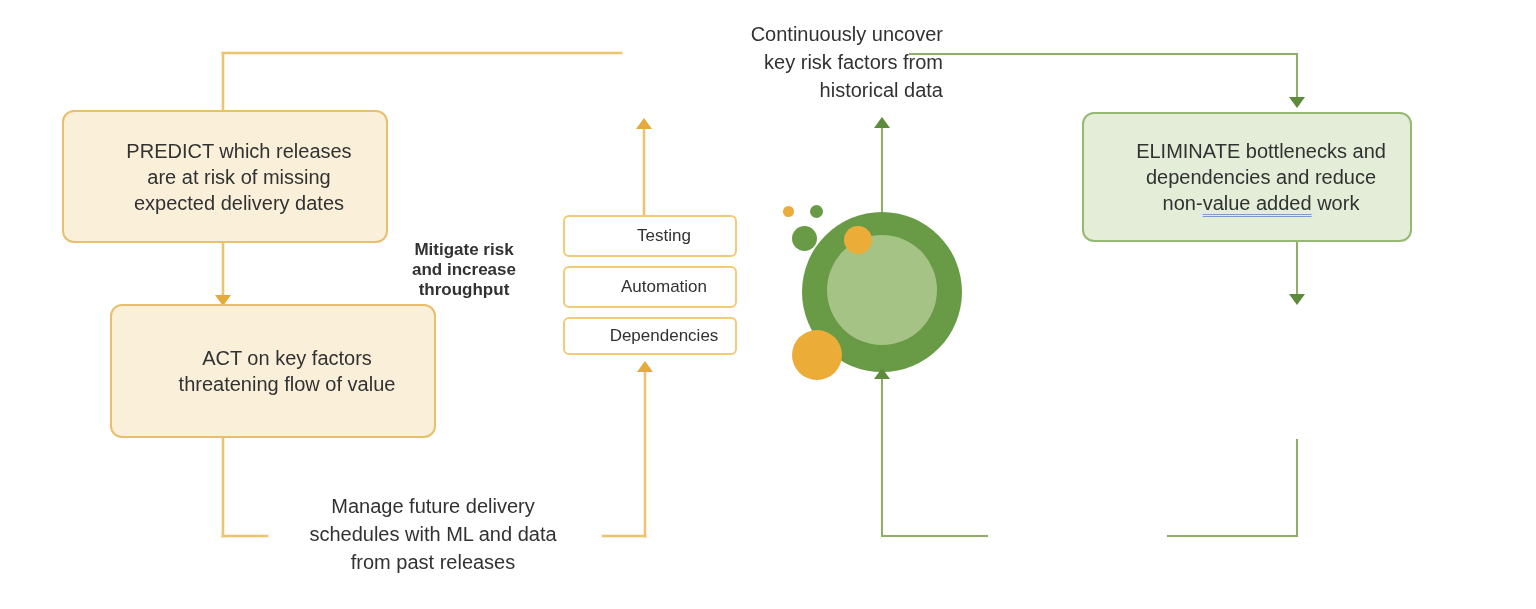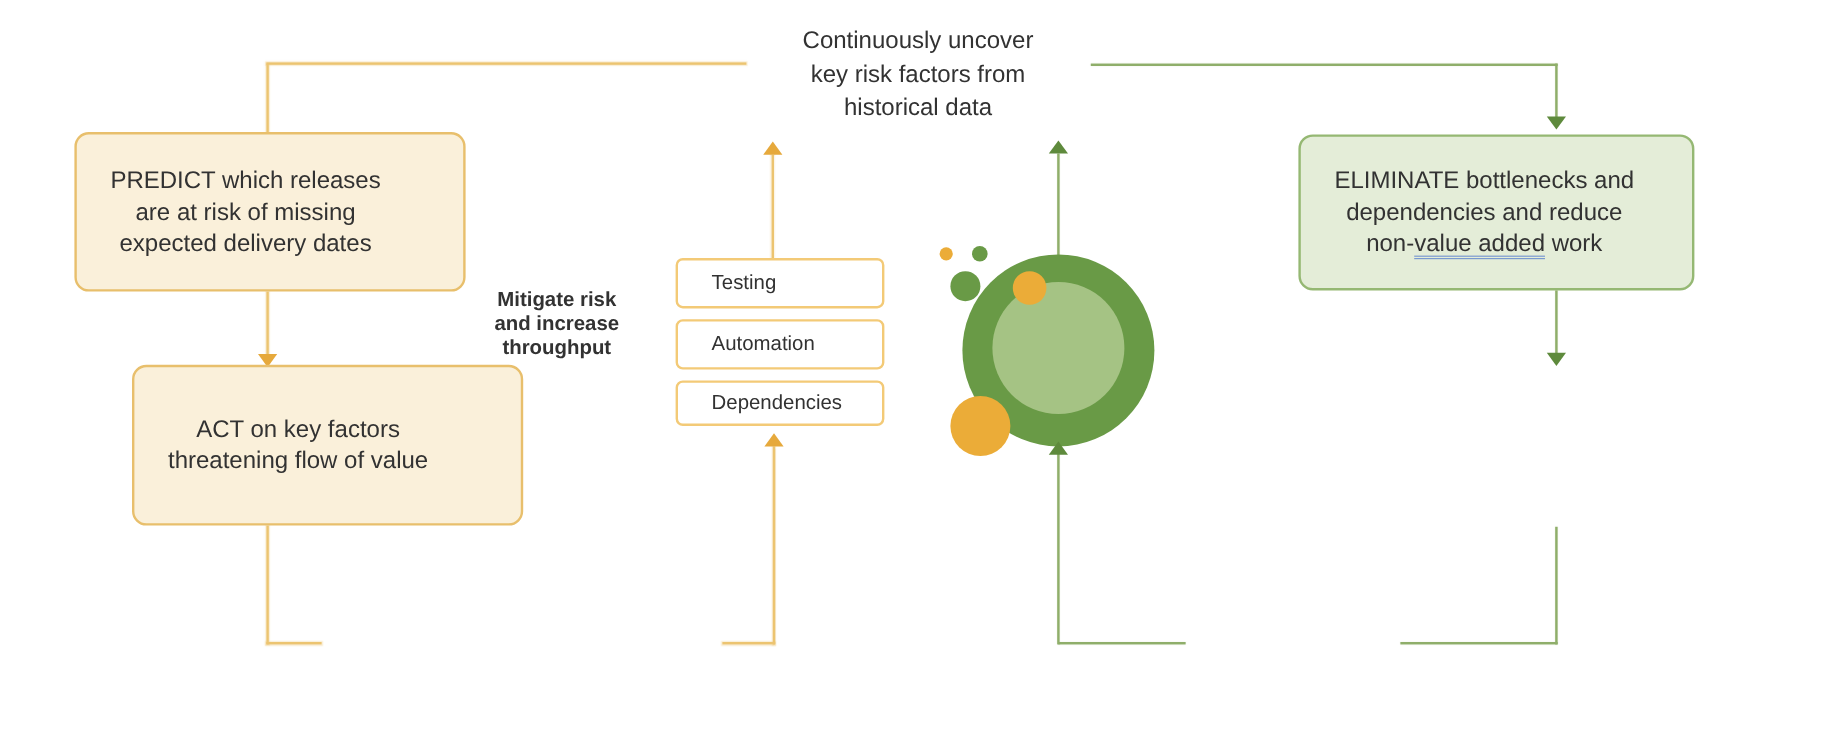--- a/index.html
+++ b/index.html
@@ -39,20 +39,21 @@
   .arrow.up.y { border-bottom-color: var(--yellow-arrow); }
   .arrow.down.y { border-top-color: var(--yellow-arrow); }
   .arrow.up.g { border-bottom-color: var(--green-arrow); }
   .arrow.down.g { border-top-color: var(--green-arrow); }
   .arrow.front { z-index: 4; }
 
   .box {
     position: absolute;
     display: flex;
     align-items: center;
+    justify-content: center;
     text-align: center;
     border-radius: 12px;
     font-size: 20px;
     line-height: 26px;
     white-space: pre-line;
     z-index: 2;
     box-sizing: border-box;
     padding-left: 28px;
   }
   .box.yellow { background: var(--yellow-box-fill); border: 2.5px solid var(--yellow-box-border); }
@@ -110,26 +111,29 @@
   <div class="vline g" style="left:1296px; top:439px; height:98px;"></div>
   <div class="hline g" style="left:1167px; top:535px; width:131px;"></div>
   <div class="hline g" style="left:882px; top:535px; width:106px;"></div>
 
   <div class="vline g" style="left:881px; top:378px; height:159px;"></div>
   <div class="arrow up g front" style="left:874px; top:368px;"></div>
 
   <div class="vline g" style="left:881px; top:128px; height:86px;"></div>
   <div class="arrow up g" style="left:874px; top:117px;"></div>
 
-  <div class="note big" style="left:615px; top:20px; width:300px;">Continuously uncover
+  <div class="note big" style="left:643px; top:20px; width:300px;text-align:right;">Continuously uncover
 key risk factors from
 historical data</div>
   <div class="note side" style="left:394px; top:240px; width:140px;font-weight:bold;">Mitigate risk
 and increase
 throughput</div>
+  <div class="note big" style="left:263px; top:492px; width:340px;">Manage future delivery
+schedules with ML and data
+from past releases</div>
 
   <div class="box yellow" style="left:62px; top:110px; width:326px; height:133px;">
     <span>PREDICT which releases
 are at risk of missing
 expected delivery dates</span>
   </div>
   <div class="box yellow" style="left:62px; top:304px; width:326px; height:134px;margin-left:48px;">
     <span>ACT on key factors
 threatening flow of value</span>
   </div>

